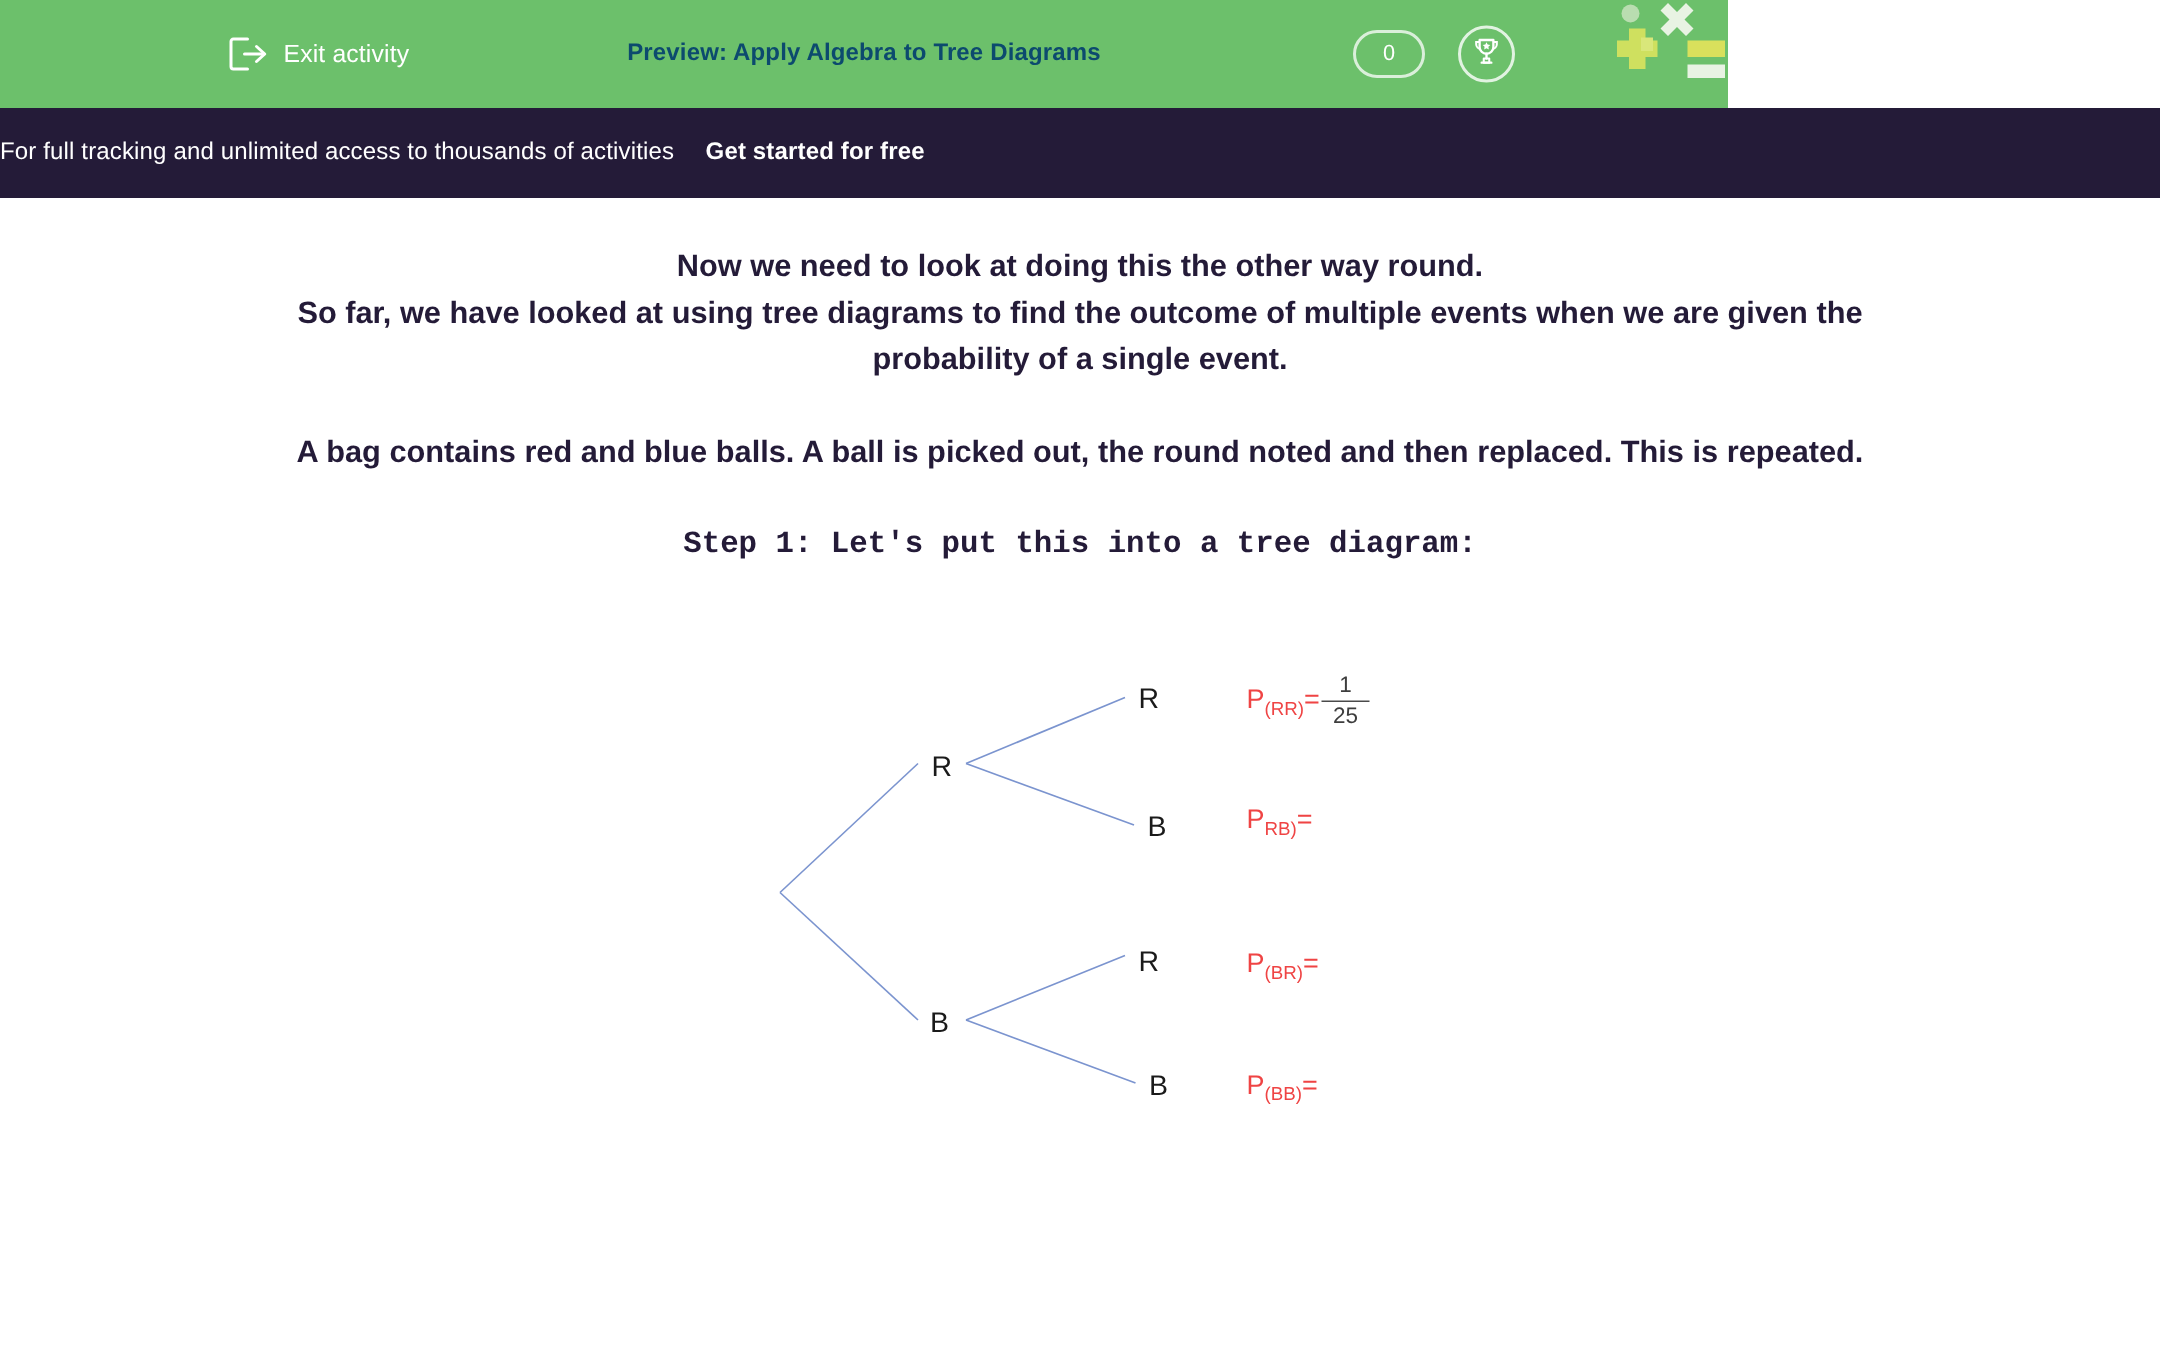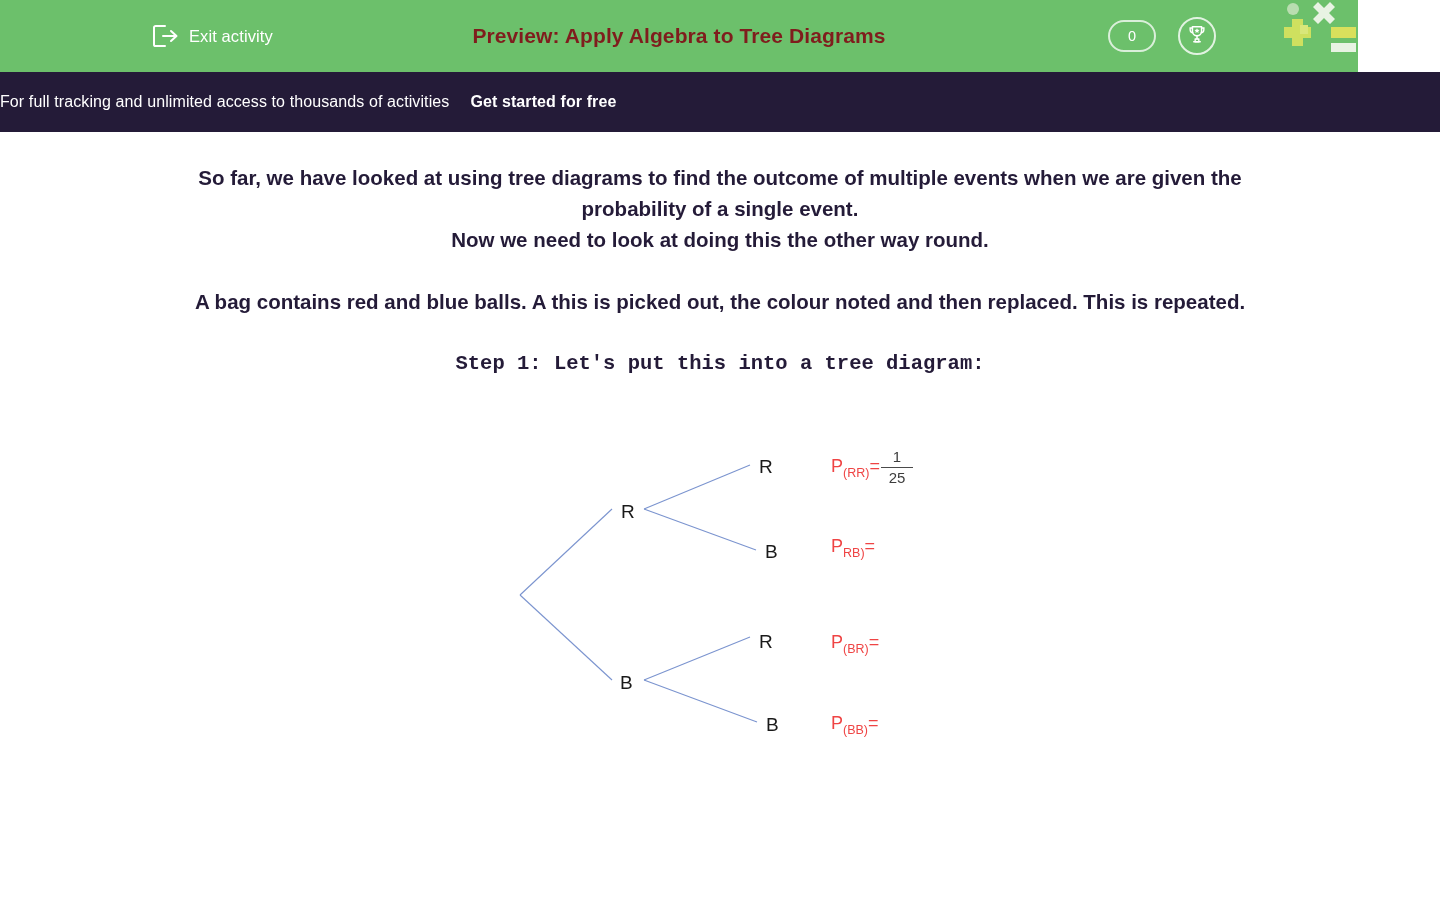--- a/index.html
+++ b/index.html
@@ -7,21 +7,21 @@
     width: 1440px;
     height: 900px;
     background: #ffffff;
     font-family: "Liberation Sans", sans-serif;
     overflow: hidden;
   }
 
   
   .header {
     position: relative;
-    width: 1358px;
+    width: 1152px;
     height: 72px;
     background: #6cc06b;
     display: flex;
     align-items: center;
     overflow: hidden;
   }
   .exit-activity {
     position: absolute;
     left: 152px;
     top: 0;
@@ -36,22 +36,22 @@
     color: #ffffff;
     font-size: 16.5px;
     letter-spacing: .1px;
     white-space: nowrap;
   }
   .header-title {
     position: absolute;
     left: 0; right: 0;
     top: 0; height: 72px;
     display: flex; align-items: center; justify-content: center;
-    color: #7f1d1d;
-    font-size: 21px;
+    color: #0c4a6e;
+    font-size: 16px;
     font-weight: 700;
     letter-spacing: .1px;
     pointer-events: none;
   }
   .header-right {
     position: absolute;
     right: 142px;
     top: 0; height: 72px;
     display: flex; align-items: center; gap: 22px;
   }
@@ -204,26 +204,26 @@
   </span>
 </div>
 
 <div class="promo">
   <span>For full tracking and unlimited access to thousands of activities</span>
   <b class="promo-link">Get started for free</b>
 </div>
 
 <div class="content">
 
+  <div class="para">Now we need to look at doing this the other way round.</div>
   <div class="para">So far, we have looked at using tree diagrams to find the outcome of multiple events when we are given the probability of a single event.</div>
-  <div class="para">Now we need to look at doing this the other way round.</div>
 
   <div class="spacer-sm"></div>
 
-  <div class="para">A bag contains red and blue balls. A this is picked out, the colour noted and then replaced. This is repeated.</div>
+  <div class="para">A bag contains red and blue balls. A ball is picked out, the round noted and then replaced. This is repeated.</div>
 
   <div class="step-head">Step 1: Let's put this into a tree diagram:</div>
 
   <div class="tree-wrap">
 
     <svg class="tree-svg" width="1440" height="360">
 
       <line x1="520" y1="198" x2="612" y2="112" stroke="#7b94cf" stroke-width="1.1"></line>
 
       <line x1="520" y1="198" x2="612" y2="283" stroke="#7b94cf" stroke-width="1.1"></line>

